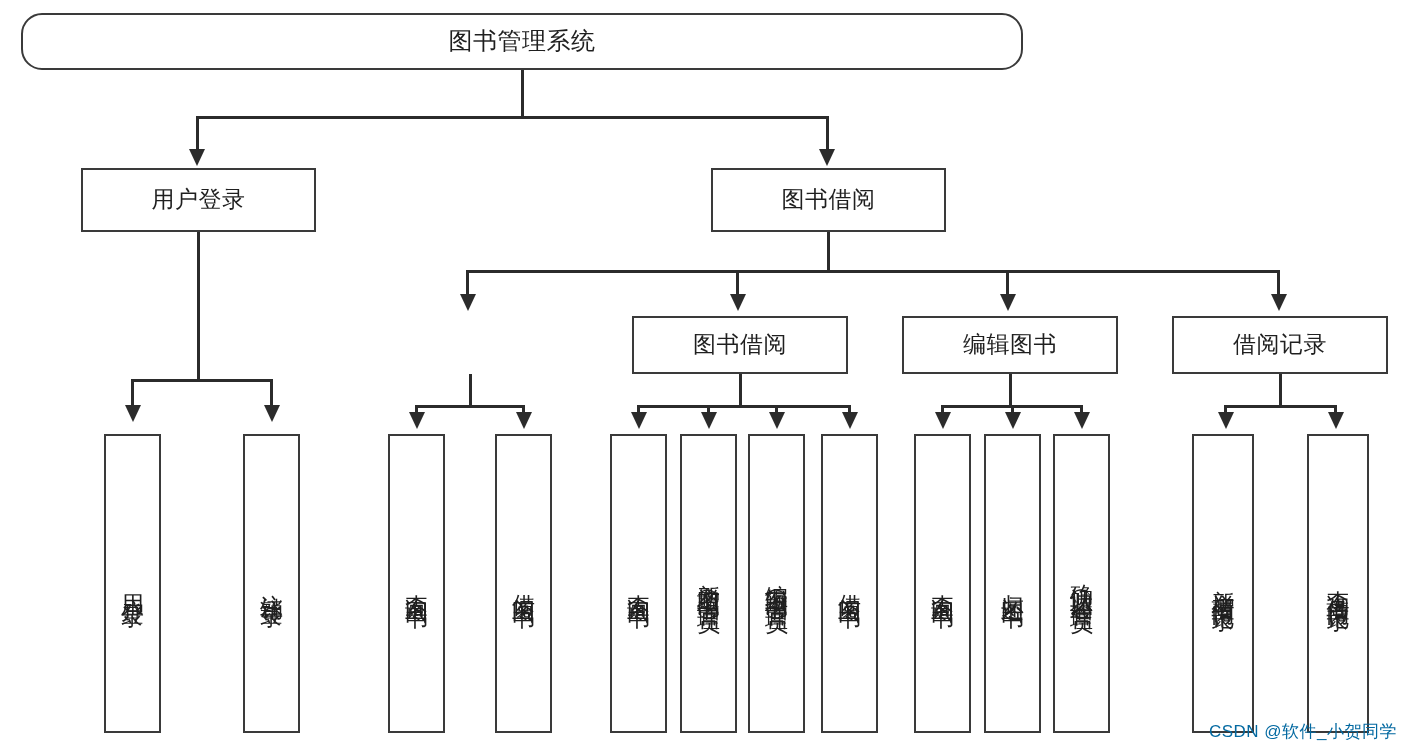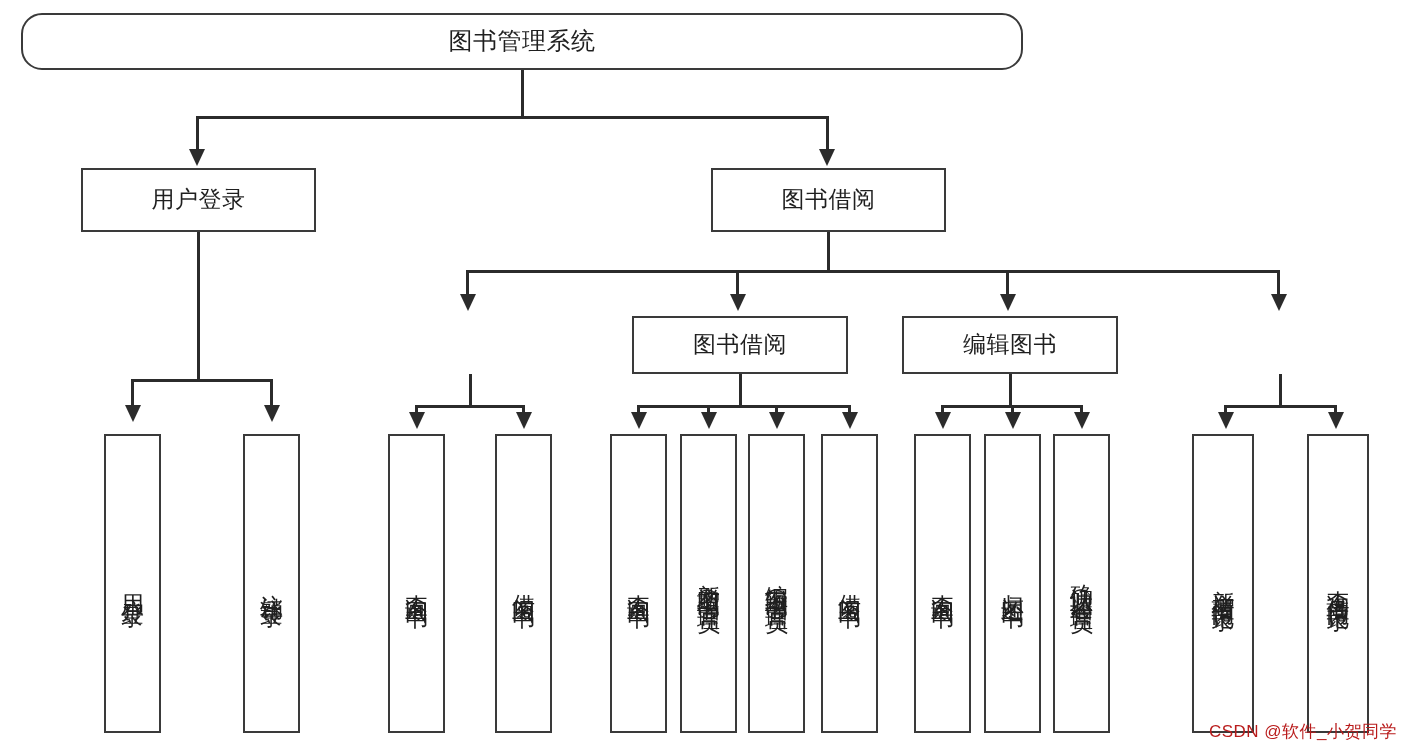--- a/index.html
+++ b/index.html
@@ -63,21 +63,21 @@
     border-left:8px solid transparent;
     border-right:8px solid transparent;
     border-top:17px solid #2b2b2b;
   }
   
   #watermark{
     position:absolute;
     right:8px;
     bottom:4px;
     font-size:17px;
-    color:#b91c1c;
+    color:#0369a1;
     white-space:nowrap;
     letter-spacing:.5px;
   }
 </style>
 </head>
 <body>
 
 <div id="canvas">
 
   <div class="node root h" style="left:21px;top:13px;width:1002px;height:57px;border-radius:21px;">
@@ -117,20 +117,23 @@
   <div class="arrow" style="left:1000px;top:294px;"></div>
   <div class="vline" style="left:1277px;top:270px;width:3px;height:26px;"></div>
   <div class="arrow" style="left:1271px;top:294px;"></div>
 
   <div class="node h" style="left:632px;top:316px;width:216px;height:58px;">
     <span>图书借阅</span>
   </div>
   <div class="node h" style="left:902px;top:316px;width:216px;height:58px;">
     <span>编辑图书</span>
   </div>
+  <div class="node h" style="left:1172px;top:316px;width:216px;height:58px;">
+    <span>借阅记录</span>
+  </div>
 
   <div class="vline" style="left:469px;top:374px;width:3px;height:33px;"></div>
   <div class="hline" style="left:415px;top:405px;width:110px;height:3px;"></div>
   <div class="vline" style="left:415px;top:405px;width:3px;height:12px;"></div>
   <div class="arrow" style="left:409px;top:412px;"></div>
   <div class="vline" style="left:522px;top:405px;width:3px;height:12px;"></div>
   <div class="arrow" style="left:516px;top:412px;"></div>
 
   <div class="vline" style="left:739px;top:374px;width:3px;height:33px;"></div>
   <div class="hline" style="left:637px;top:405px;width:214px;height:3px;"></div>

